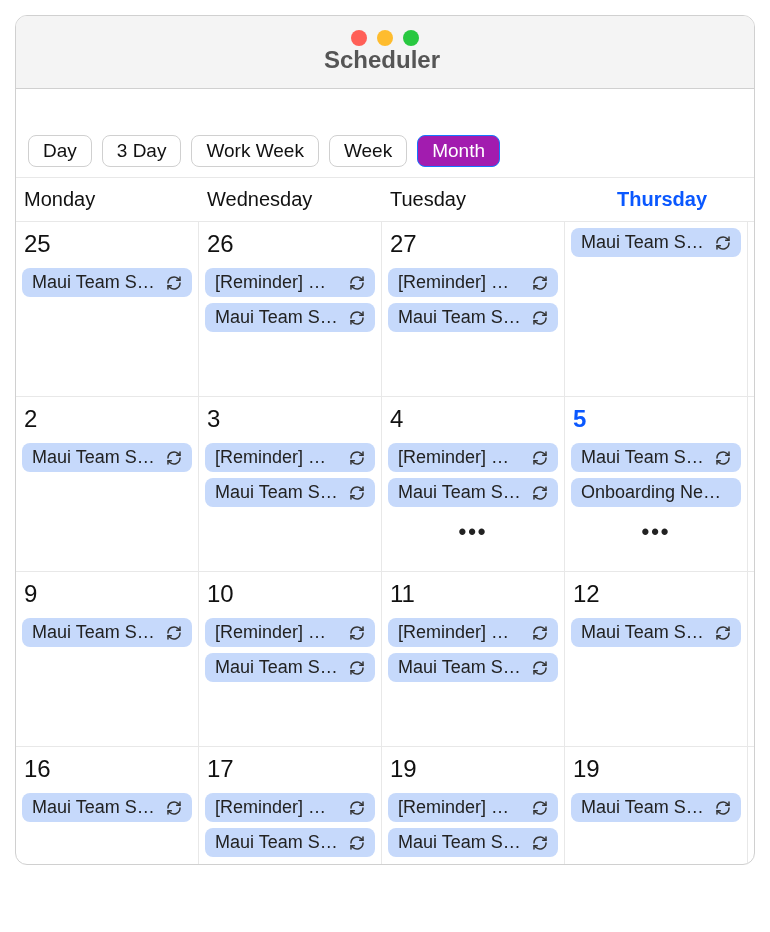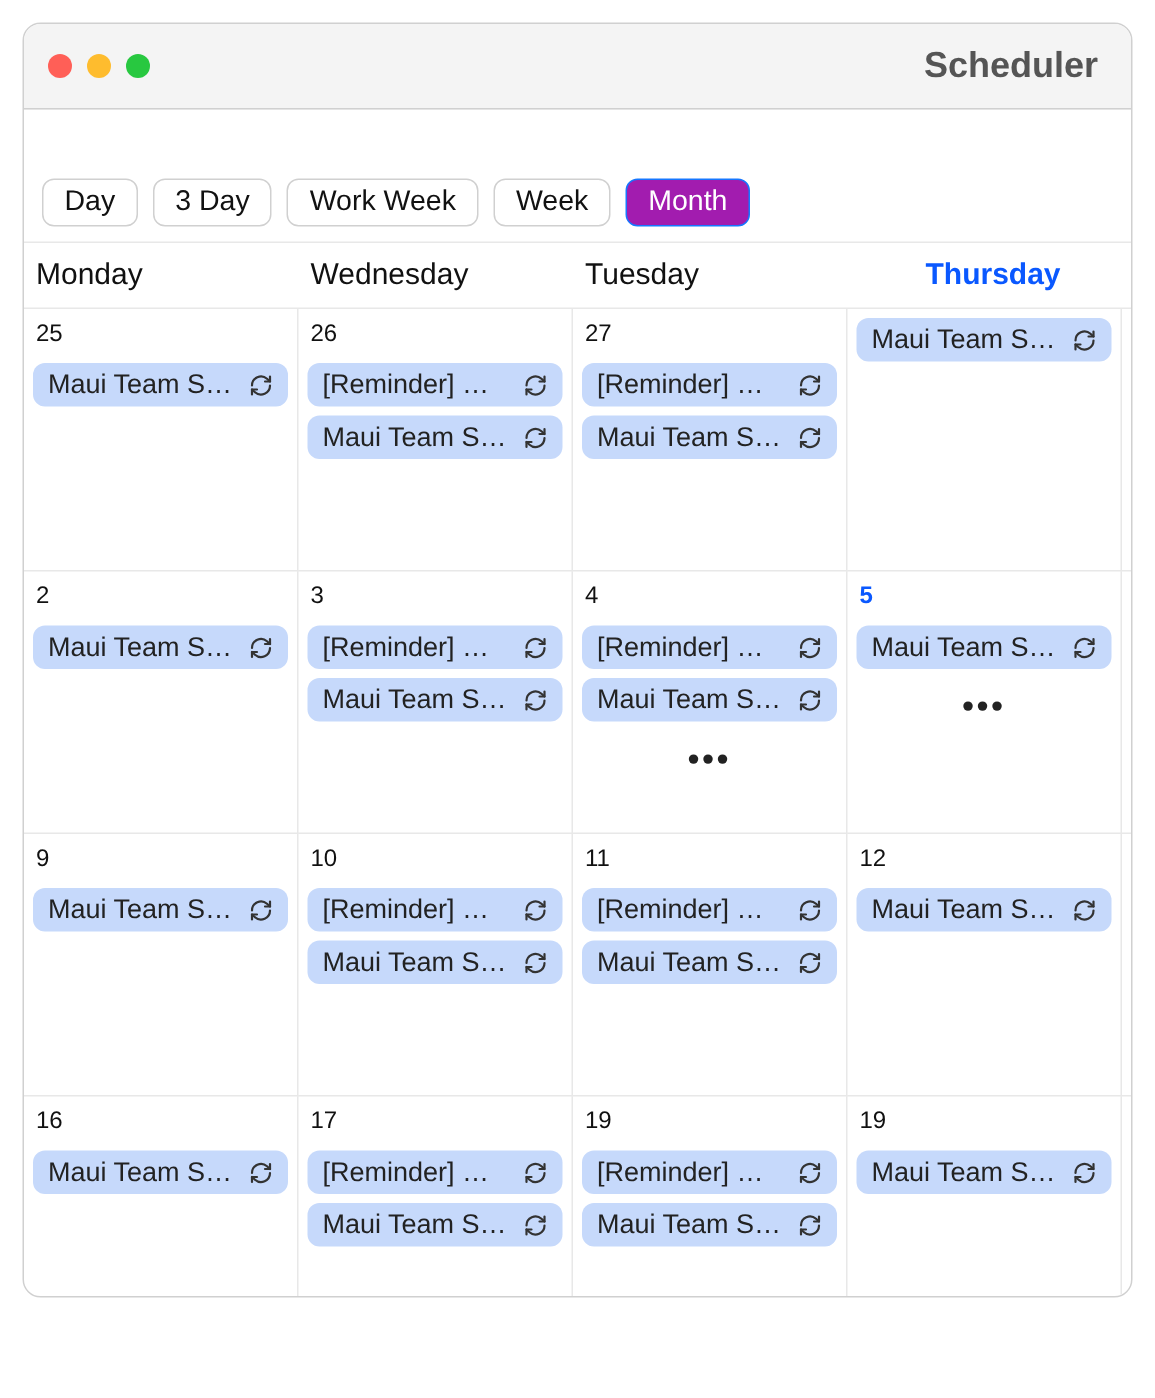--- a/index.html
+++ b/index.html
@@ -19,20 +19,21 @@
       width: 740px;
       height: 850px;
     }
     .titlebar {
       background: #f4f4f4;
       border-bottom: 1px solid #d0d0d0;
       padding: 14px 16px;
       display: flex;
       align-items: center;
       justify-content: space-between;
+      flex-direction: column;
     }
     .traffic-lights {
       display: flex;
       gap: 10px;
     }
     .traffic-lights span {
       width: 16px;
       height: 16px;
       border-radius: 50%;
       display: inline-block;
@@ -95,21 +96,21 @@
     .day-cell {
       border-right: 1px solid #e8e8e8;
       border-bottom: 1px solid #e8e8e8;
       padding: 6px 6px;
       display: flex;
       flex-direction: column;
       gap: 6px;
     }
     .day-cell:first-child { border-left: none; }
     .day-number {
-      font-size: 16px;
+      font-size: 24px;
       color: #111;
       padding: 2px 2px 4px 2px;
     }
     .day-number.today { color: #0a58ff; font-weight: 700; }
     .event {
       background: #c6d9fb;
       border-radius: 8px;
       display: flex;
       align-items: center;
       justify-content: space-between;
@@ -298,20 +299,23 @@
             <div class="day-number today">5</div>
             <div class="event">
               <span class="event-text">Maui Team Sy…</span>
               <svg class="recur-icon" viewBox="0 0 24 24" fill="none" stroke="#333" stroke-width="2.2" stroke-linecap="round" stroke-linejoin="round">
                 <path d="M3 12a9 9 0 0 1 15-6.7L21 8"></path>
                 <path d="M21 3v5h-5"></path>
                 <path d="M21 12a9 9 0 0 1-15 6.7L3 16"></path>
                 <path d="M3 21v-5h5"></path>
               </svg>
             </div>
+            <div class="event">
+              <span class="event-text">Onboarding Ne…</span>
+            </div>
             <div class="more">•••</div>
           </div>
           <div class="day-cell"></div>
         </div>
         <div class="week-row">
           <div class="day-cell">
             <div class="day-number">9</div>
             <div class="event">
               <span class="event-text">Maui Team Sy…</span>
               <svg class="recur-icon" viewBox="0 0 24 24" fill="none" stroke="#333" stroke-width="2.2" stroke-linecap="round" stroke-linejoin="round">

